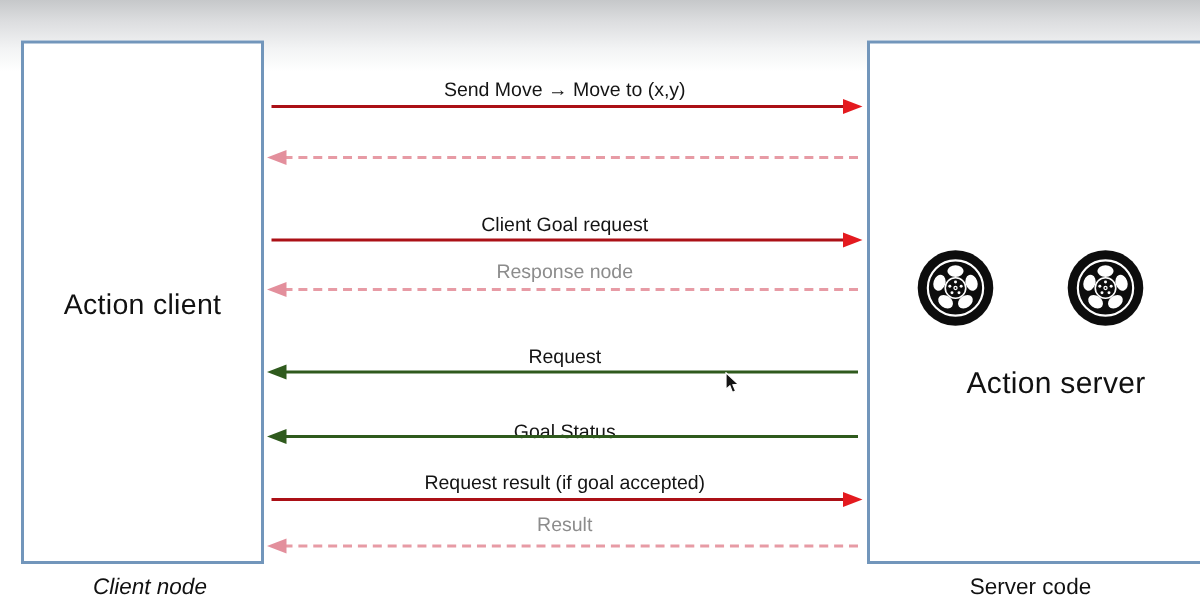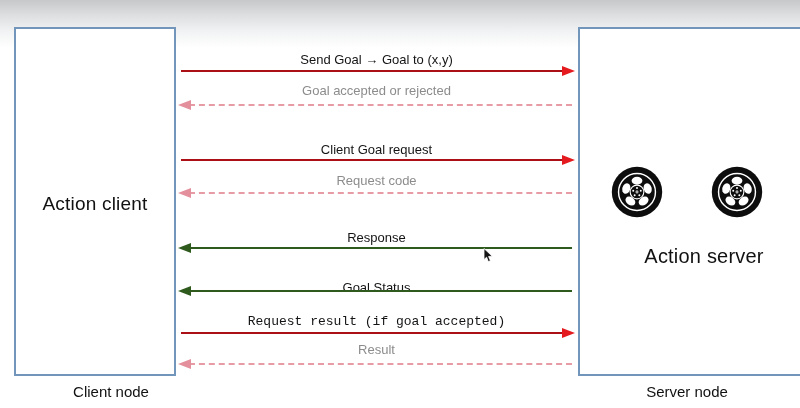--- a/index.html
+++ b/index.html
@@ -22,21 +22,21 @@
     position:absolute; left:0; right:0; text-align:center;
     font-size:19px; color:#111; letter-spacing:0.2px;
   }
   .node-box.client .node-title { top:164px; }
   .node-box.server .node-title { top:216px; font-size:20px; }
 
   .node-caption {
     position:absolute; top:383px; text-align:center;
     font-size:15px; color:#111;
   }
-  .node-caption.client { left:30px;  width:162px; }
+  .node-caption.client { left:19px;  width:162px;font-style:italic; }
   .node-caption.server { left:578px; width:218px; }
 
   
   .wheel { position:absolute; top:136px; }
   .wheel.w1 { left:30px; }
   .wheel.w2 { left:130px; }
 
   
   .msg-label {
     position:absolute; left:180px; width:393px; text-align:center;
@@ -68,21 +68,21 @@
   .arrow.pink  .shaft { border-top-color:#e79ba5; }
   .arrow.pink.to-left .head { border-right-color:#e38f9c; }
 
   
   .r1-label { top:52px; }  .r1-arrow { top:66px; }
   .r2-label { top:83px; }  .r2-arrow { top:100px; }
   .r3-label { top:142px; } .r3-arrow { top:155px; }
   .r4-label { top:173px; } .r4-arrow { top:188px; }
   .r5-label { top:230px; } .r5-arrow { top:243px; }
   .r6-label { top:280px; } .r6-arrow { top:286px; }
-  .r7-label { top:314px;font-family:Liberation Mono, monospace; } .r7-arrow { top:328px; }
+  .r7-label { top:314px; } .r7-arrow { top:328px; }
   .r8-label { top:342px; } .r8-arrow { top:359px; }
 
   .cursor { position:absolute; left:483px; top:248px; }
 </style>
 </head>
 <body>
 
 <div class="stage">
 
   <div class="node-box client">
@@ -132,47 +132,46 @@
           <circle cx="32.6" cy="33.6" r="1.1"></circle>
             <circle cx="27.4" cy="33.6" r="1.1"></circle>
           <circle cx="25.8" cy="28.7" r="1.1"></circle>
             <circle cx="30" cy="30" r="1.6"></circle>
         </g>
         <circle cx="30" cy="30" r="0.7" fill="#0d0d0d"></circle>
       </svg>
     </span>
     <div class="node-title">Action server</div>
   </div>
-  <div class="node-caption server">Server node</div>
+  <div class="node-caption server">Server code</div>
 
-  <div class="msg-label r1-label">Send Goal → Goal to (x,y)</div>
+  <div class="msg-label r1-label">Send Move → Move to (x,y)</div>
   <div class="arrow to-right solid red r1-arrow">
       <div class="shaft"></div>
       <div class="head"></div>
     </div>
 
-  <div class="msg-label muted r2-label">Goal accepted or rejected</div>
   <div class="arrow to-left dashed pink r2-arrow">
       <div class="shaft"></div>
       <div class="head"></div>
     </div>
 
   <div class="msg-label r3-label">Client Goal request</div>
   <div class="arrow to-right solid red r3-arrow">
       <div class="shaft"></div>
       <div class="head"></div>
     </div>
 
-  <div class="msg-label muted r4-label">Request code</div>
+  <div class="msg-label muted r4-label">Response node</div>
   <div class="arrow to-left dashed pink r4-arrow">
       <div class="shaft"></div>
       <div class="head"></div>
     </div>
 
-  <div class="msg-label r5-label">Response</div>
+  <div class="msg-label r5-label">Request</div>
   <div class="arrow to-left solid green r5-arrow">
       <div class="shaft"></div>
       <div class="head"></div>
     </div>
 
   <div class="msg-label r6-label">Goal Status</div>
   <div class="arrow to-left solid green r6-arrow">
       <div class="shaft"></div>
       <div class="head"></div>
     </div>

